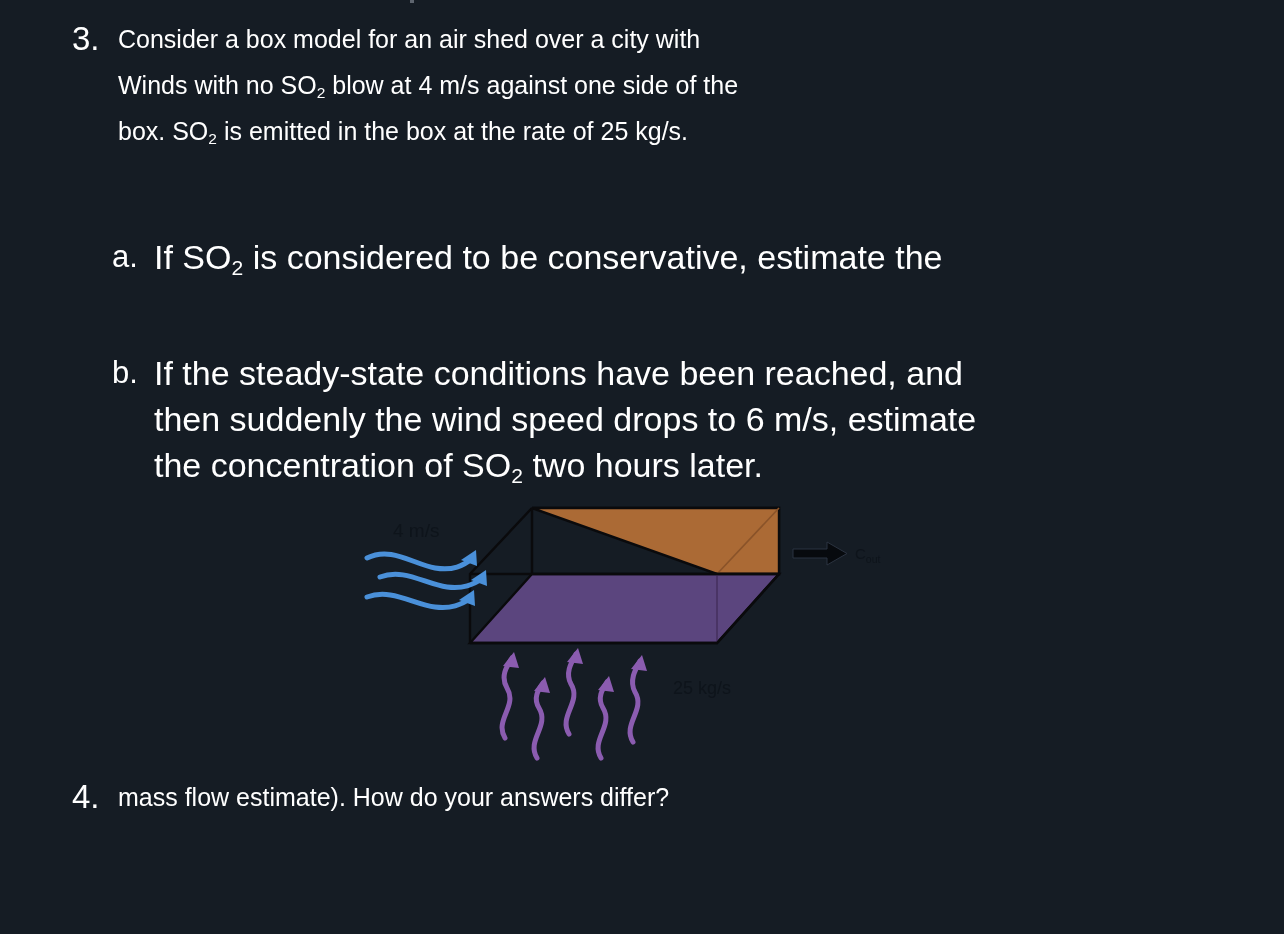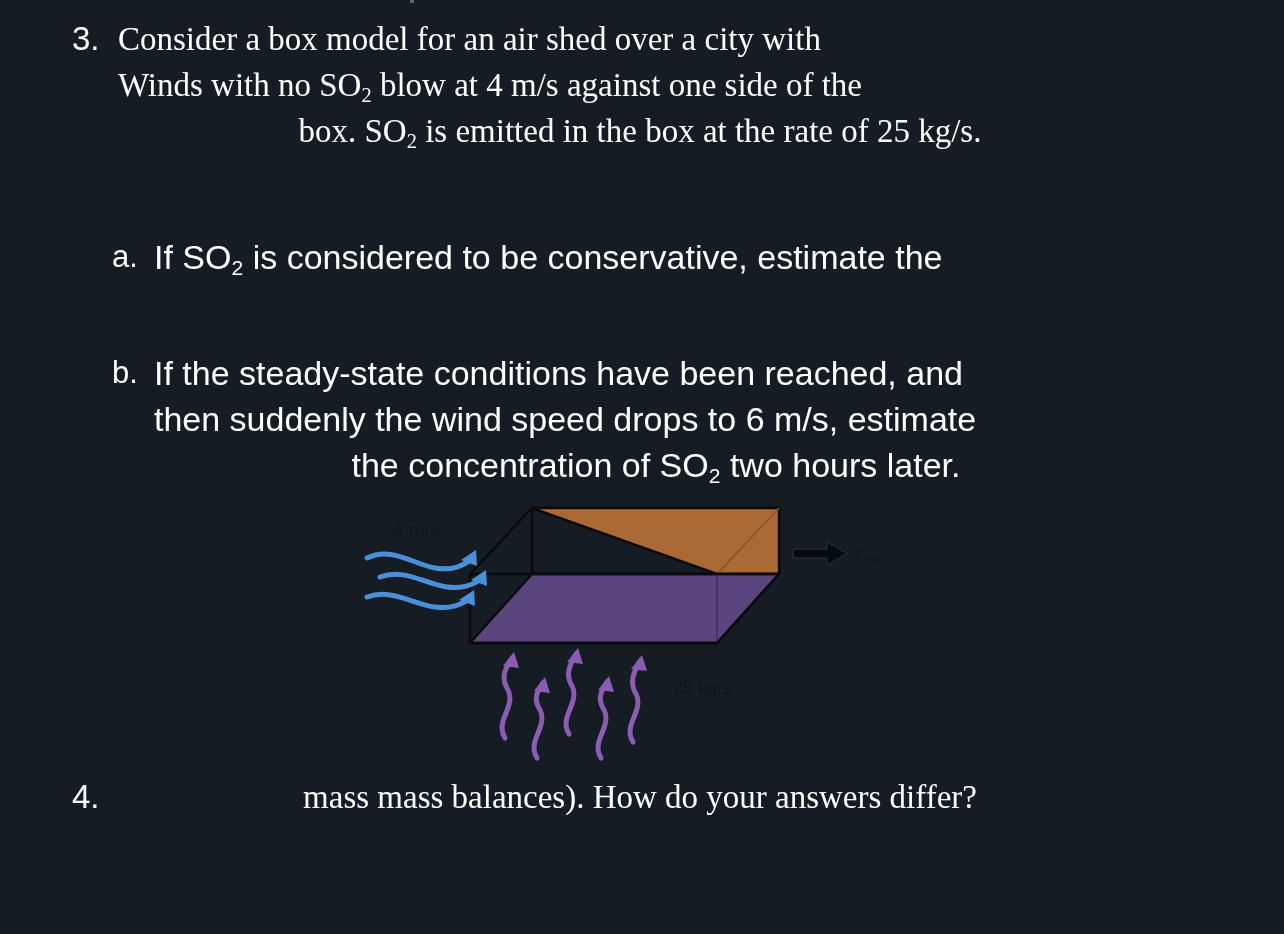--- a/index.html
+++ b/index.html
@@ -40,36 +40,35 @@
     text-align: left;
     white-space: nowrap;
   }
 
   .q-body {
     flex: 1 1 auto;
     text-align: justify;
     text-justify: inter-word;
   }
   .q-body > .lastline {
-    text-align: center;
+    text-align: left;
   }
 
   
   #q3 { top: 16px; left: 72px; width: 1090px; }
   #q4 { top: 774px; left: 72px; width: 1090px; }
 
   #q3 .q-num, #q4 .q-num {
     font-size: 33px;
     line-height: 46px;
     width: 46px;
   }
   #q3 .q-body, #q4 .q-body {
-    font-size: 33px;
-    line-height: 46px;
-    font-family: Liberation Serif, serif;
+    font-size: 25px;
+    line-height: 46px;
   }
 
   
   #qa { top: 234px; left: 112px; width: 1046px; }
   #qb { top: 350px; left: 112px; width: 1046px; }
 
   #qa .q-num, #qb .q-num {
     font-size: 31px;
     line-height: 46px;
     width: 42px;
@@ -220,17 +219,17 @@
         <polygon points="287,163 292,179 276,177"></polygon>
       </g>
 
       <text class="dlabel" x="318" y="202" font-size="18" fill="#0e141b">25 kg/s</text>
     </svg>
   </div>
 
   <div class="qblock q-item" id="q4">
     <div class="q-num">4.</div>
     <div class="q-body">
-      <div class="lastline">mass mass balances). How do your answers differ?</div>
+      <div class="lastline">mass flow estimate). How do your answers differ?</div>
     </div>
   </div>
 
 </div>
 
 </body></html>

